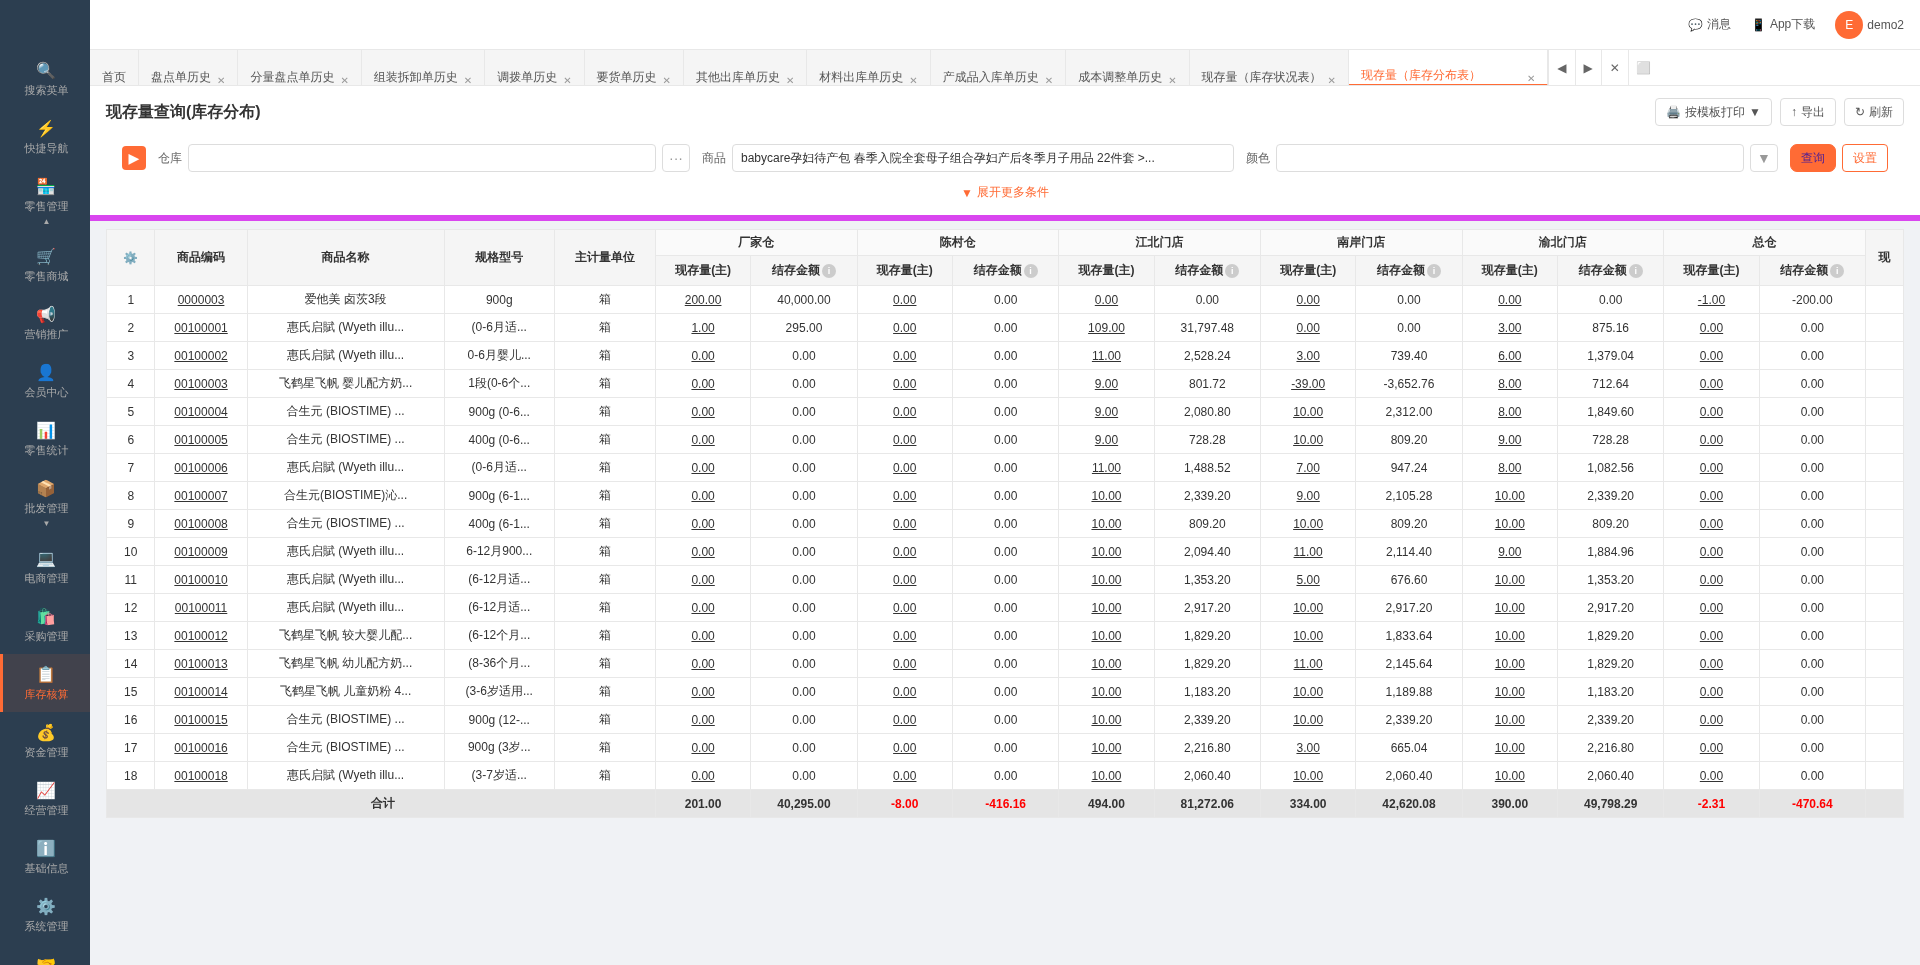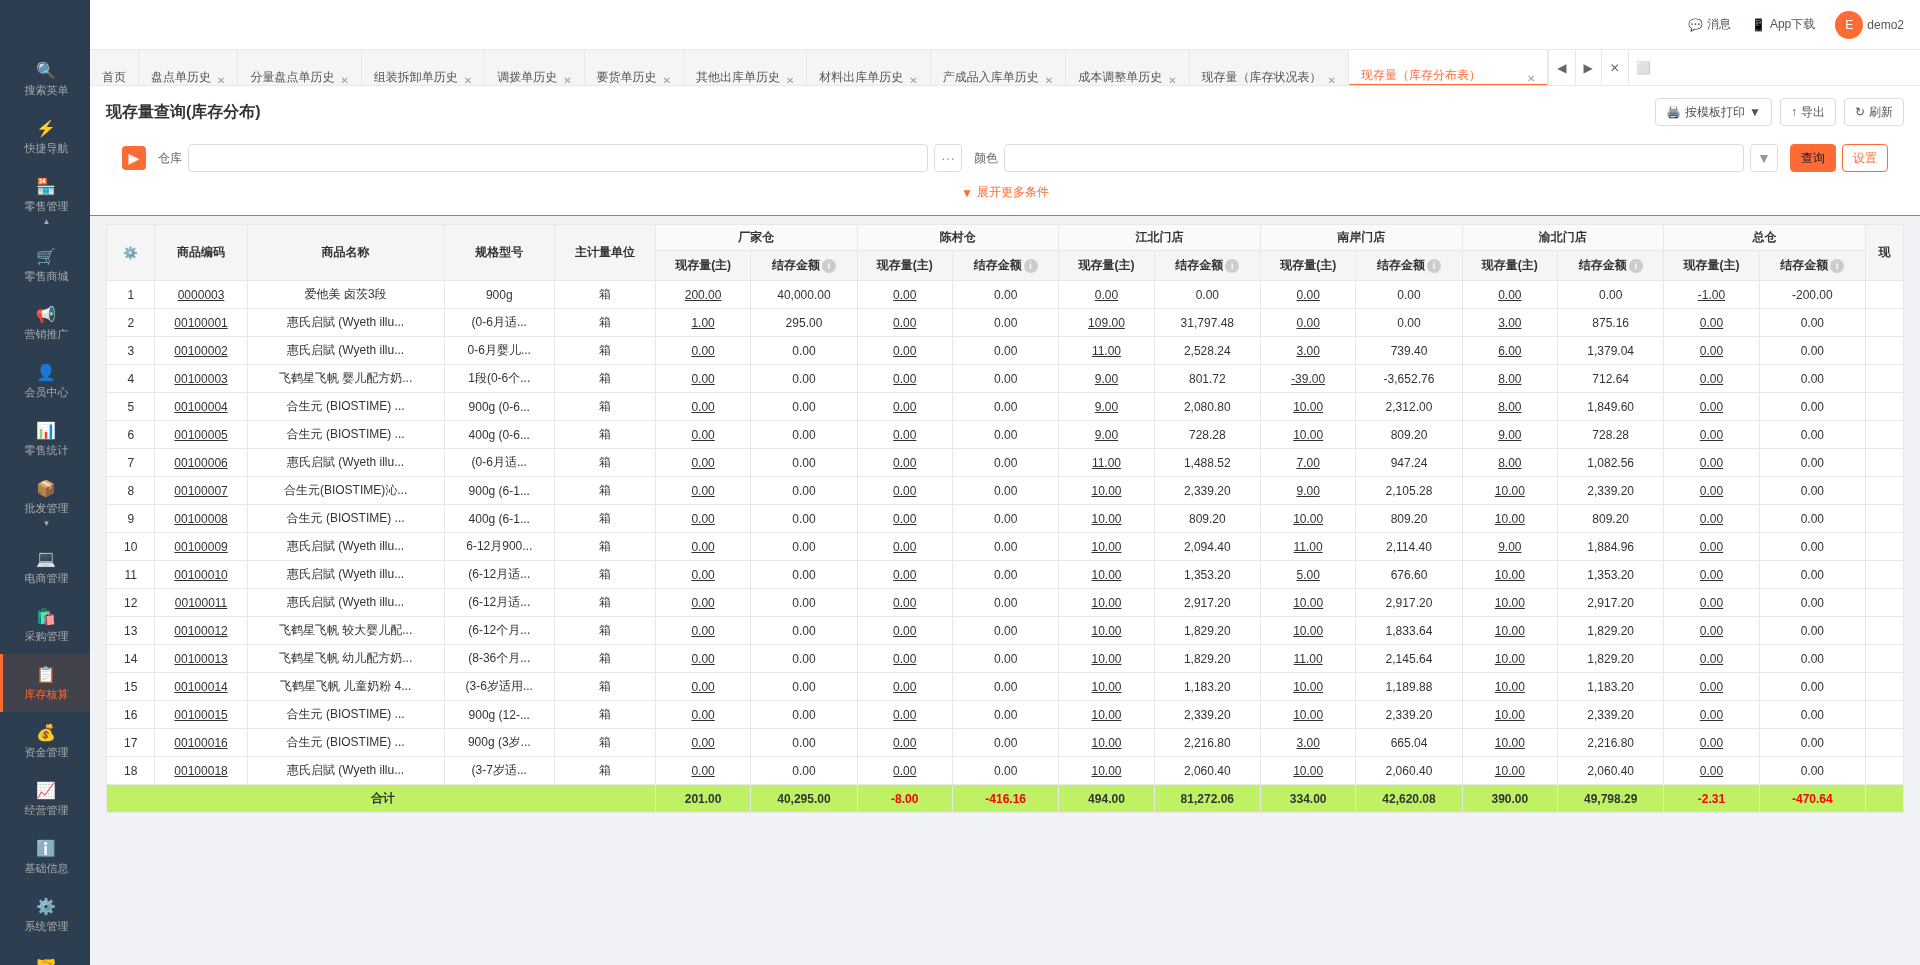--- a/index.html
+++ b/index.html
@@ -160,21 +160,21 @@
       background: #f0f2f5;
       overflow: hidden;
       display: flex;
       flex-direction: column;
     }
 
     
     .page-header {
       background: #fff;
       padding: 12px 16px 0;
-      border-bottom: 1px solid #d946ef;
+      border-bottom: 6px solid #d946ef;
     }
     .page-title-row {
       display: flex;
       align-items: center;
       justify-content: space-between;
       margin-bottom: 8px;
     }
     .page-title {
       font-size: 16px;
       font-weight: bold;
@@ -193,22 +193,23 @@
       background: #fff;
       cursor: pointer;
       font-size: 12px;
       color: #555;
       display: flex;
       align-items: center;
       gap: 4px;
     }
     .btn-primary {
       background: #ff6b35;
-      color: #0f172a;
+      color: #4c1d95;
       border-color: #ff6b35;
+      border-radius: 7px;
     }
 
     
     .filter-area {
       padding: 10px 16px;
       background: #fff;
     }
     .filter-row {
       display: flex;
       align-items: center;
@@ -311,21 +312,21 @@
       text-align: center;
       padding: 4px 8px;
       border: 1px solid #e8e8e8;
       font-weight: bold;
     }
     .text-left { text-align: left; }
     .text-orange { color: #ff6b35; }
     .text-red { color: #f00; }
     .underline { text-decoration: underline; cursor: pointer; }
     .summary-row td {
-      background: #bef264;
+      background: #e5e5e5;
       font-weight: bold;
     }
     .settings-icon {
       width: 20px;
       height: 20px;
       cursor: pointer;
       display: inline-flex;
       align-items: center;
       justify-content: center;
       color: #666;
@@ -522,20 +523,25 @@
       </div>
     </div>
 
     <div class="filter-area">
       <div class="filter-row">
         <button class="filter-expand-btn">▶</button>
         <div class="filter-group">
           <span class="filter-label">仓库</span>
           <input class="filter-input" type="text" style="width: 120px;">
           <button class="ellipsis-btn">···</button>
+        </div>
+        <div class="filter-group">
+          <span class="filter-label">商品</span>
+          <input class="filter-input filter-input-wide" type="text" value="babycare孕妇待产包 春季入院全套母子组合孕妇产后冬季月子用品 22件套 &gt;..." style="">
+          <span style="position:absolute;left:0;pointer-events:none;padding-left:8px;font-size:12px;color:#333;overflow:hidden;text-overflow:ellipsis;white-space:nowrap;"></span>
         </div>
         <div class="filter-group">
           <span class="filter-label">颜色</span>
           <input class="filter-input" type="text" style="width: 160px;">
           <button class="ellipsis-btn">▼</button>
         </div>
         <div style="display:flex;gap:6px;margin-left:auto;">
           <button class="btn-action btn-primary">
             <span>查询</span>
           </button>

